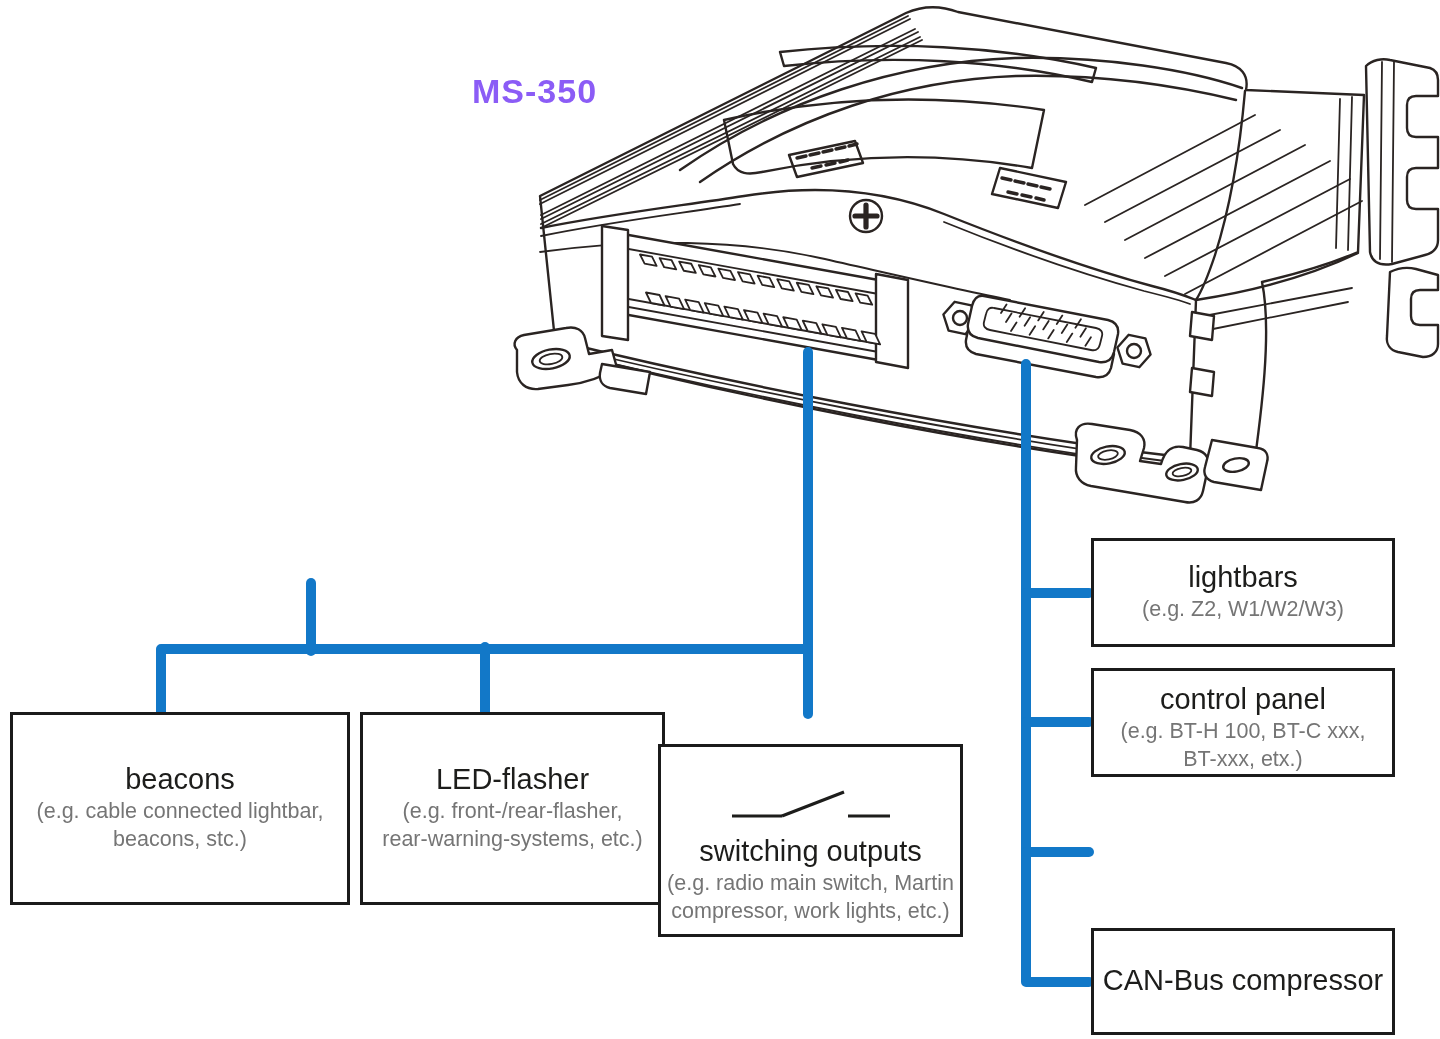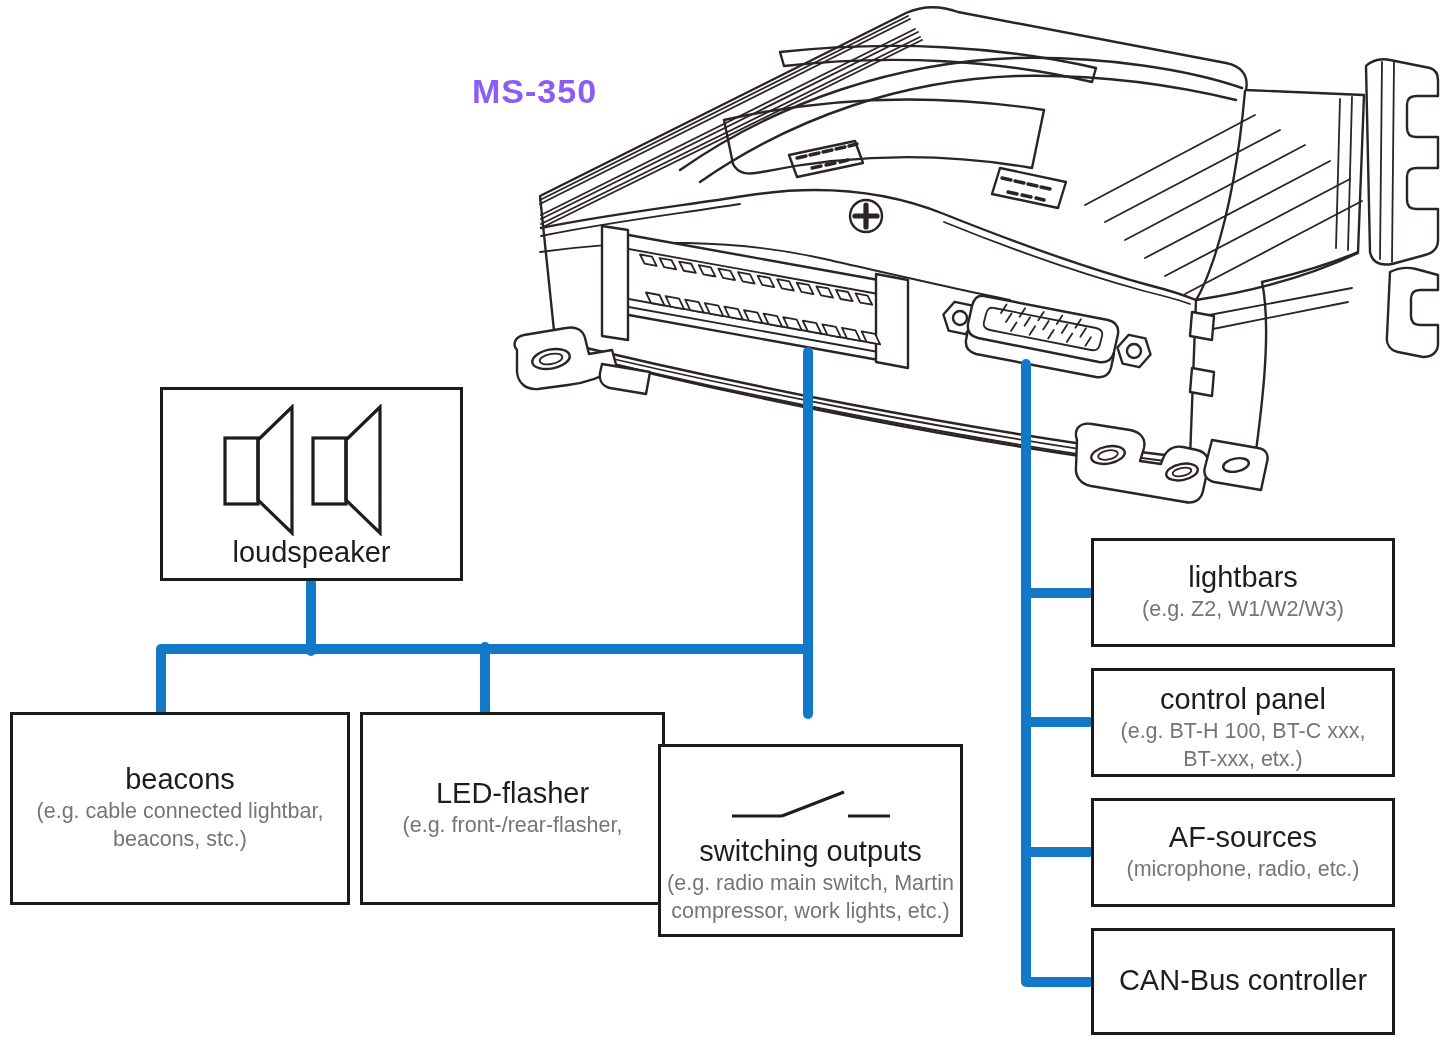--- a/index.html
+++ b/index.html
@@ -144,39 +144,31 @@
       <path class="blue" d="M485,647 L485,714"></path>
       <path class="blue" d="M1026,364 L1026,982 L1089,982"></path>
       <path class="blue" d="M1026,593 L1089,593"></path>
       <path class="blue" d="M1026,722 L1089,722"></path>
       <path class="blue" d="M1026,852 L1089,852"></path>
     </g>
   </svg>
 
   <div class="model">MS-350</div>
 
-  <div class="node box-loudspeaker">
-    <svg class="iconsvg" width="297" height="132" viewBox="0 0 297 132">
-      <rect x="62" y="34" width="33" height="66"></rect>
-      <polygon points="95,36 129,3 129,129 95,96"></polygon>
-      <rect x="150" y="34" width="33" height="66"></rect>
-      <polygon points="183,36 217,3 217,129 183,96"></polygon>
-    </svg>
-    <div class="title">loudspeaker</div>
-  </div>
 
   <div class="node box-beacons">
     <div class="title">beacons</div>
     <div class="sub">(e.g. cable connected lightbar,</div>
     <div class="sub">beacons, stc.)</div>
   </div>
 
   <div class="node box-led">
     <div class="title">LED-flasher</div>
     <div class="sub">(e.g. front-/rear-flasher,</div>
+    <div class="sub">rear-warning-systems, etc.)</div>
   </div>
 
   <div class="node box-switching">
     <svg class="iconsvg" width="299" height="62" viewBox="0 0 299 62">
       <line x1="71" y1="53" x2="121" y2="53"></line>
       <line x1="121" y1="53" x2="183" y2="29"></line>
       <line x1="187" y1="53" x2="229" y2="53"></line>
     </svg>
     <div class="title">switching outputs</div>
     <div class="sub">(e.g. radio main switch, Martin</div>
@@ -187,22 +179,18 @@
     <div class="title">lightbars</div>
     <div class="sub">(e.g. Z2, W1/W2/W3)</div>
   </div>
 
   <div class="node box-control">
     <div class="title">control panel</div>
     <div class="sub">(e.g. BT-H 100, BT-C xxx,</div>
     <div class="sub">BT-xxx, etx.)</div>
   </div>
 
-  <div class="node box-af">
-    <div class="title">AF-sources</div>
-    <div class="sub">(microphone, radio, etc.)</div>
-  </div>
 
   <div class="node box-can">
-    <div class="title">CAN-Bus controller</div>
+    <div class="title">CAN-Bus compressor</div>
   </div>
 
 </div>
 
 </body></html>

